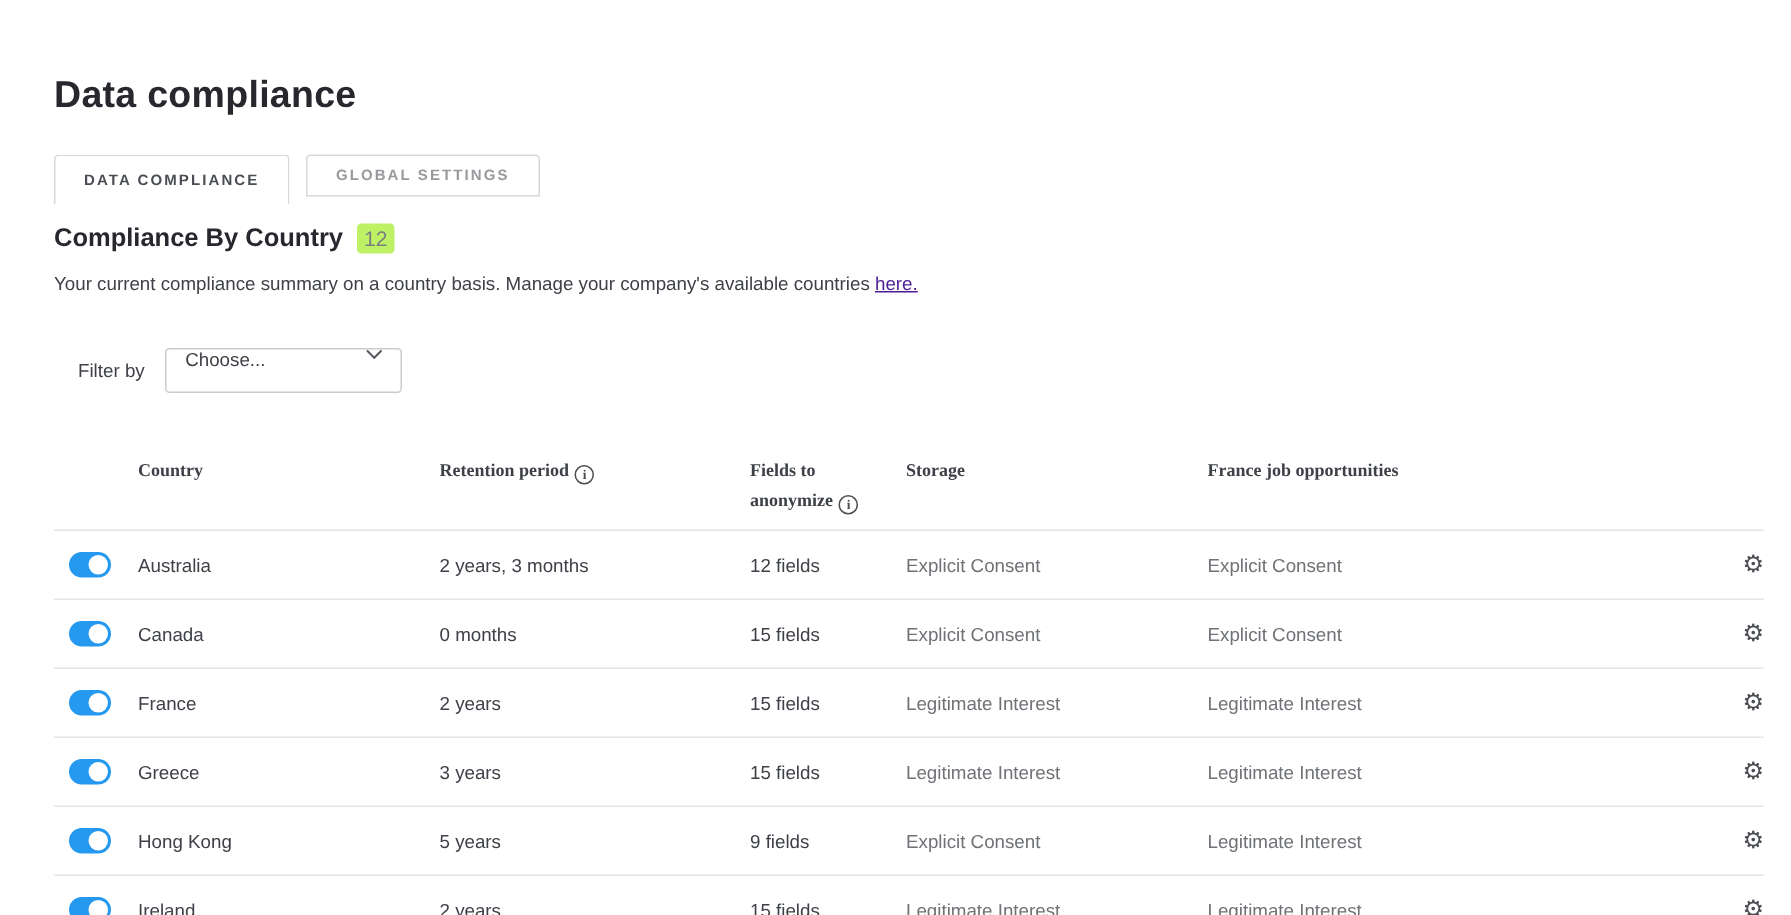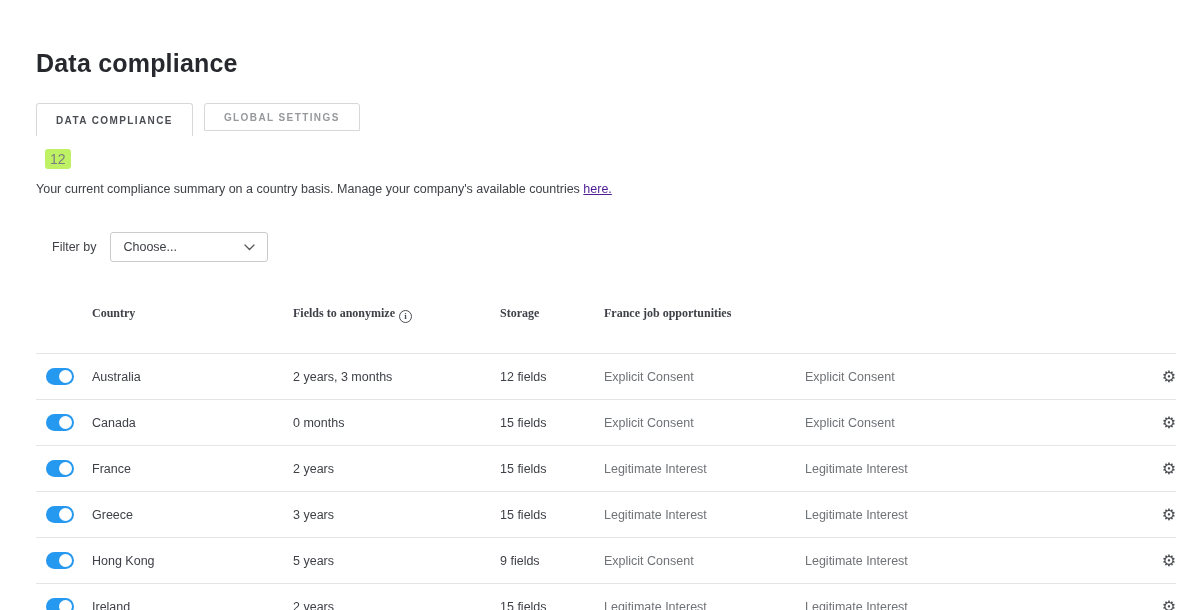--- a/index.html
+++ b/index.html
@@ -117,21 +117,20 @@
     color: #3e4147;
     white-space: nowrap;
   }
   .select {
     margin-left: 14px;
     width: 158px;
     height: 30px;
     border: 1px solid #c9cbce;
     border-radius: 3px;
     display: flex;
-    align-items: center;
     justify-content: space-between;
     padding: 0 12px;
     font-size: 12.5px;
     color: #3e4147;
     cursor: pointer;
     background: #fff;
   }
 
   
   .table { margin-top: 41px; }
@@ -202,39 +201,41 @@
 <div class="page">
 
   <h1 class="page-title">Data compliance</h1>
 
   <div class="tabs" id="tabs">
       <div class="tab active">DATA COMPLIANCE</div>
       <div class="tab">GLOBAL SETTINGS</div>
     </div>
 
   <div class="section-head">
+    <h2 class="section-heading">Compliance By Country</h2>
     <span class="badge">12</span>
   </div>
 
   <p class="desc"><span>Your current compliance summary on a country basis. Manage your company's available countries </span><a href="#">here.</a></p>
 
   <div class="controls">
     <span class="filter-label">Filter by</span>
     <div class="select">
       <span>Choose...</span>
       <svg width="11" height="7" viewBox="0 0 11 7">
         <path d="M1 1 L5.5 5.5 L10 1" fill="none" stroke="#55585c" stroke-width="1.3" stroke-linecap="round"></path>
       </svg>
     </div>
   </div>
 
   <div class="table">
     <div class="grid-row thead">
       <div class="th"></div>
       <div class="th"><span>Country</span></div>
+      <div class="th"><span>Retention period</span><span class="info-icon">i</span></div>
       <div class="th"><span>Fields to anonymize</span><span class="info-icon">i</span></div>
       <div class="th"><span>Storage</span></div>
       <div class="th"><span>France job opportunities</span></div>
       <div class="th"></div>
     </div>
     <div id="tbody">
   <div class="grid-row trow">
     <div class="cell">
       <div class="toggle" style="background: rgb(37, 152, 239);">
         <div class="knob"></div>

